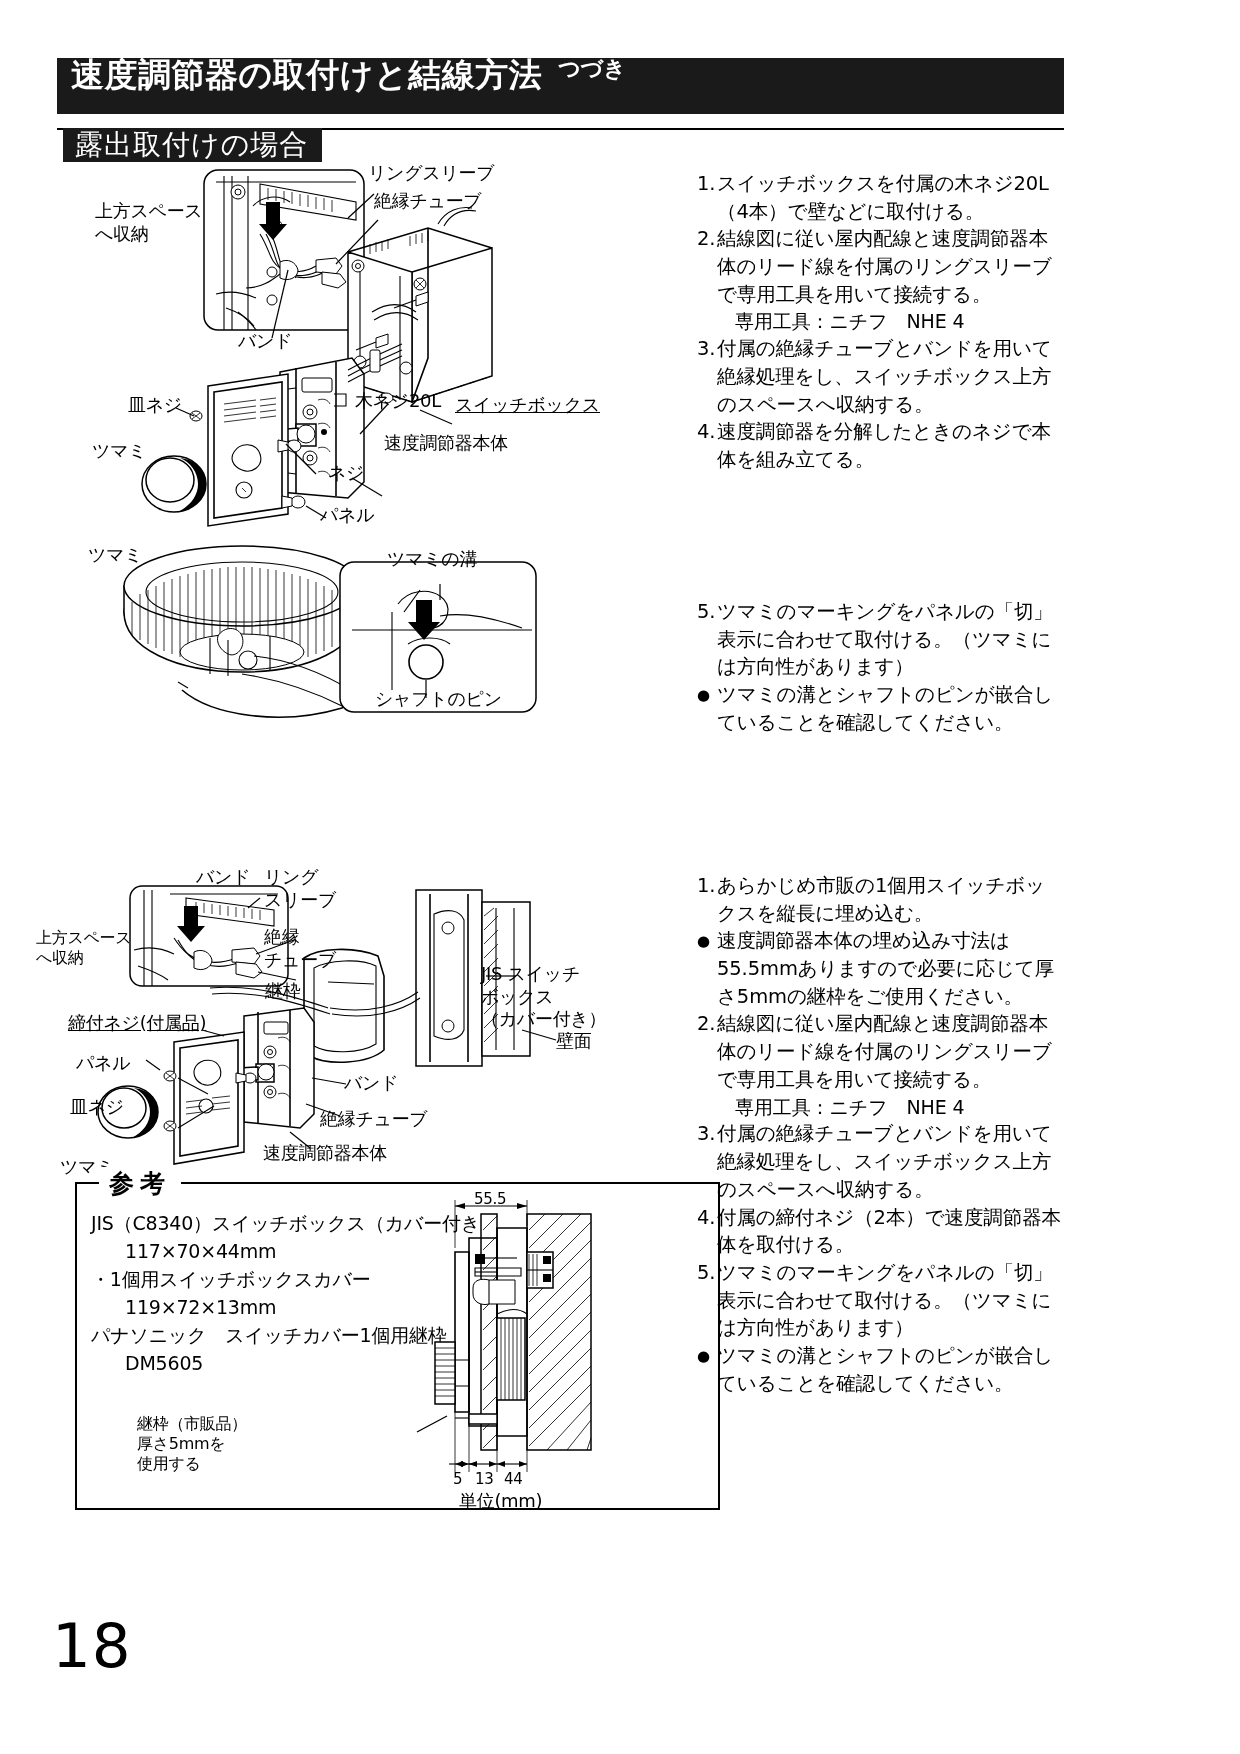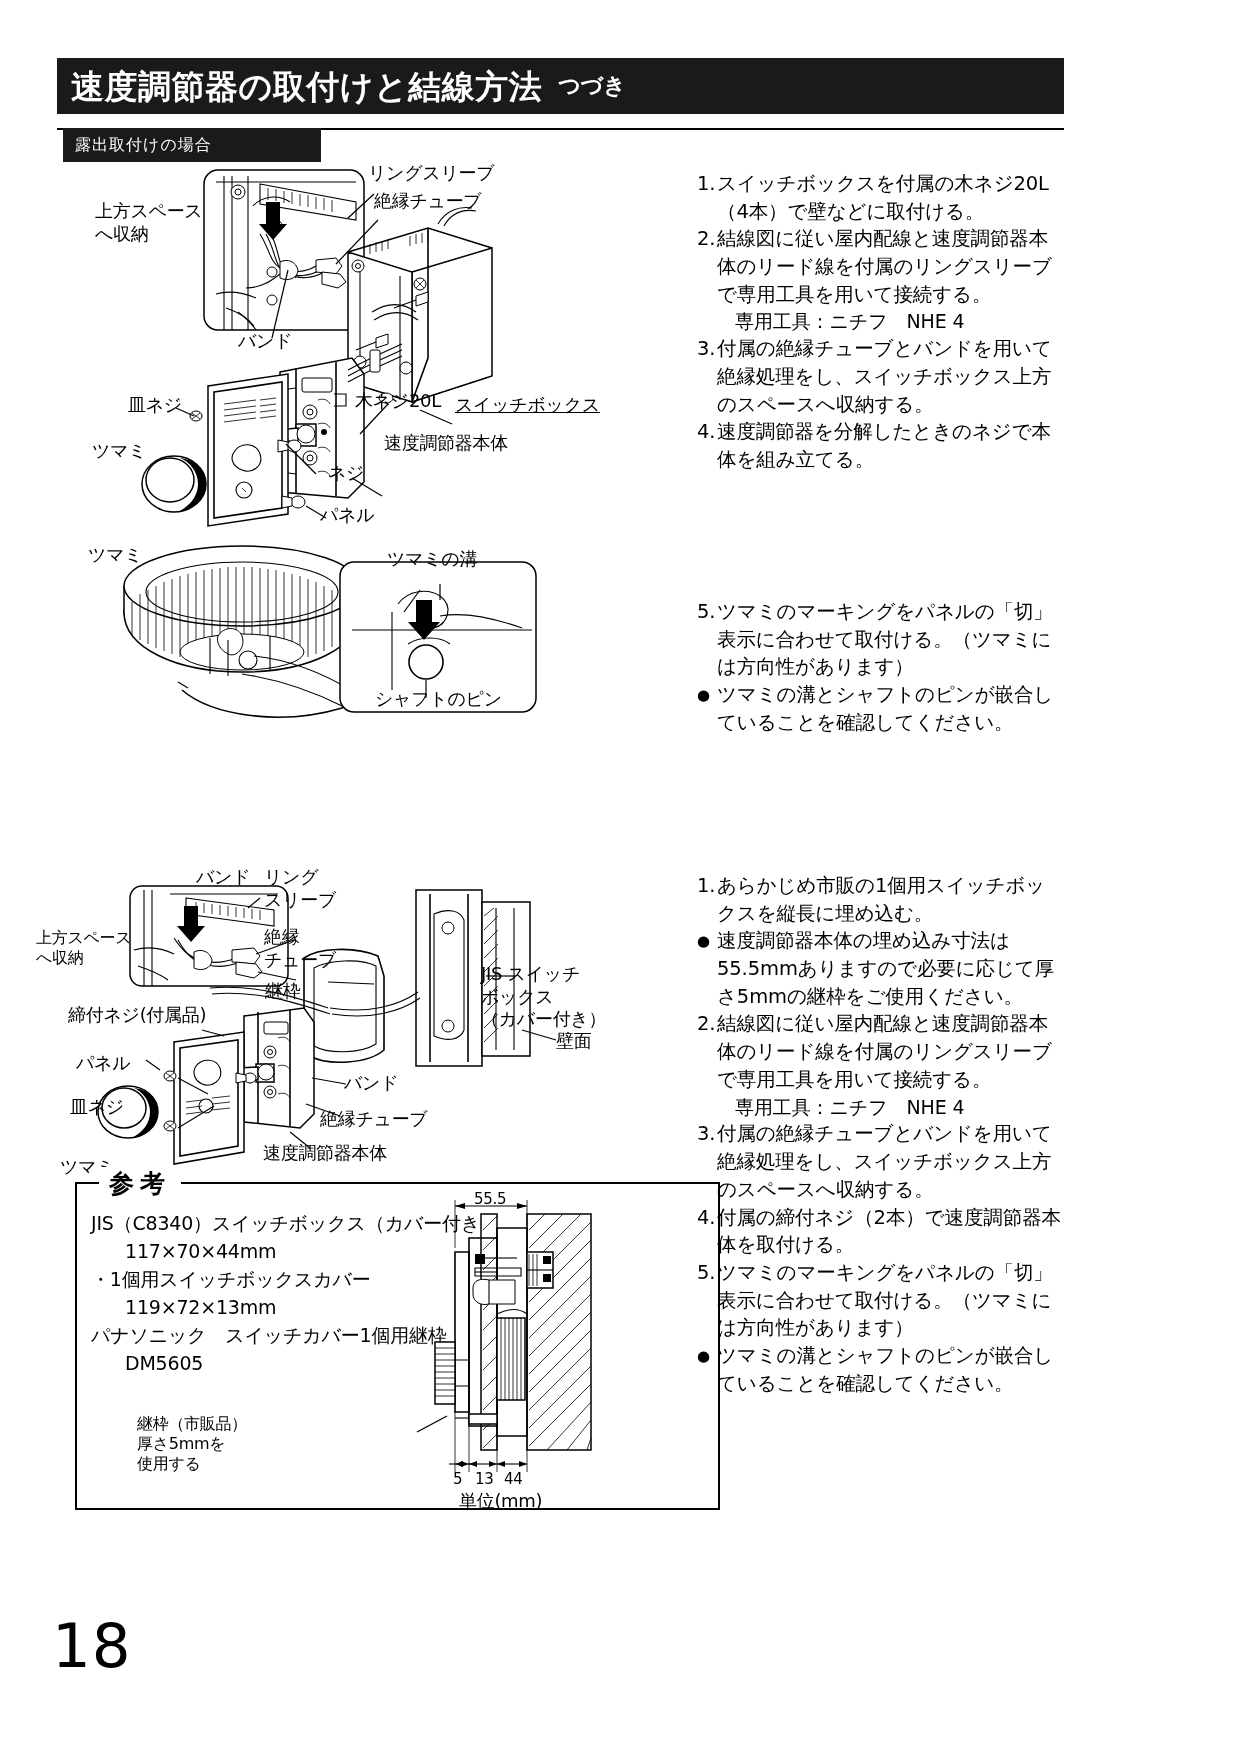--- a/index.html
+++ b/index.html
@@ -21,21 +21,20 @@
     width: 1240px; height: 1754px;
   }
 
   
   .title-bar {
     position: absolute;
     left: 57px; top: 58px;
     width: 1007px; height: 56px;
     background: #1a1a1a;
     display: flex;
-    align-items: center;
     padding-left: 14px;
   }
   .title-main {
     color: #fff;
     font-size: 33px;
     font-weight: bold;
     letter-spacing: 0.5px;
     line-height: 1;
     white-space: nowrap;
   }
@@ -60,21 +59,21 @@
     left: 0; top: 0;
     width: 100%;
     border-top: 2px solid #000;
   }
   .section-head .tab {
     position: absolute;
     left: 6px; top: 0px;
     height: 34px;
     background: #1a1a1a;
     color: #fff;
-    font-size: 16px;
+    font-size: 28px;
     font-weight: normal;
     display: flex;
     align-items: center;
     padding: 0 14px 0 12px;
     min-width: 258px;
     letter-spacing: 1px;
   }
 
   
   .instructions {
@@ -565,21 +564,21 @@
 スリーブ</div>
     <div class="dlabel" style="left: 186px; top: 46px; white-space: pre;">絶縁
 チューブ</div>
     <div class="dlabel sm" style="left: -42px; top: 48px; white-space: pre;">上方スペース
 へ収納</div>
     <div class="dlabel" style="left:187px; top:100px;">継枠</div>
     <div class="dlabel" style="left: 403px; top: 83px; white-space: pre;">JIS スイッチ
 ボックス
 （カバー付き）</div>
     <div class="dlabel" style="left:478px; top:150px;">壁面</div>
-    <div class="dlabel" style="left:-10px; top:124px;">締付ネジ(付属品)</div>
+    <div class="dlabel" style="left:-10px; top:132px;text-decoration:underline;">締付ネジ(付属品)</div>
     <div class="dlabel" style="left:-2px;  top:172px;">パネル</div>
     <div class="dlabel" style="left:-8px;  top:216px;">皿ネジ</div>
     <div class="dlabel" style="left:-18px; top:276px;">ツマミ</div>
     <div class="dlabel" style="left:266px; top:192px;">バンド</div>
     <div class="dlabel" style="left:242px; top:228px;">絶縁チューブ</div>
     <div class="dlabel" style="left:185px; top:262px;">速度調節器本体</div>
   </div>
 
   <div class="instructions" id="ins-s2" style="left:697px; top:872px; width:368px;">
       <div class="ins-item">

